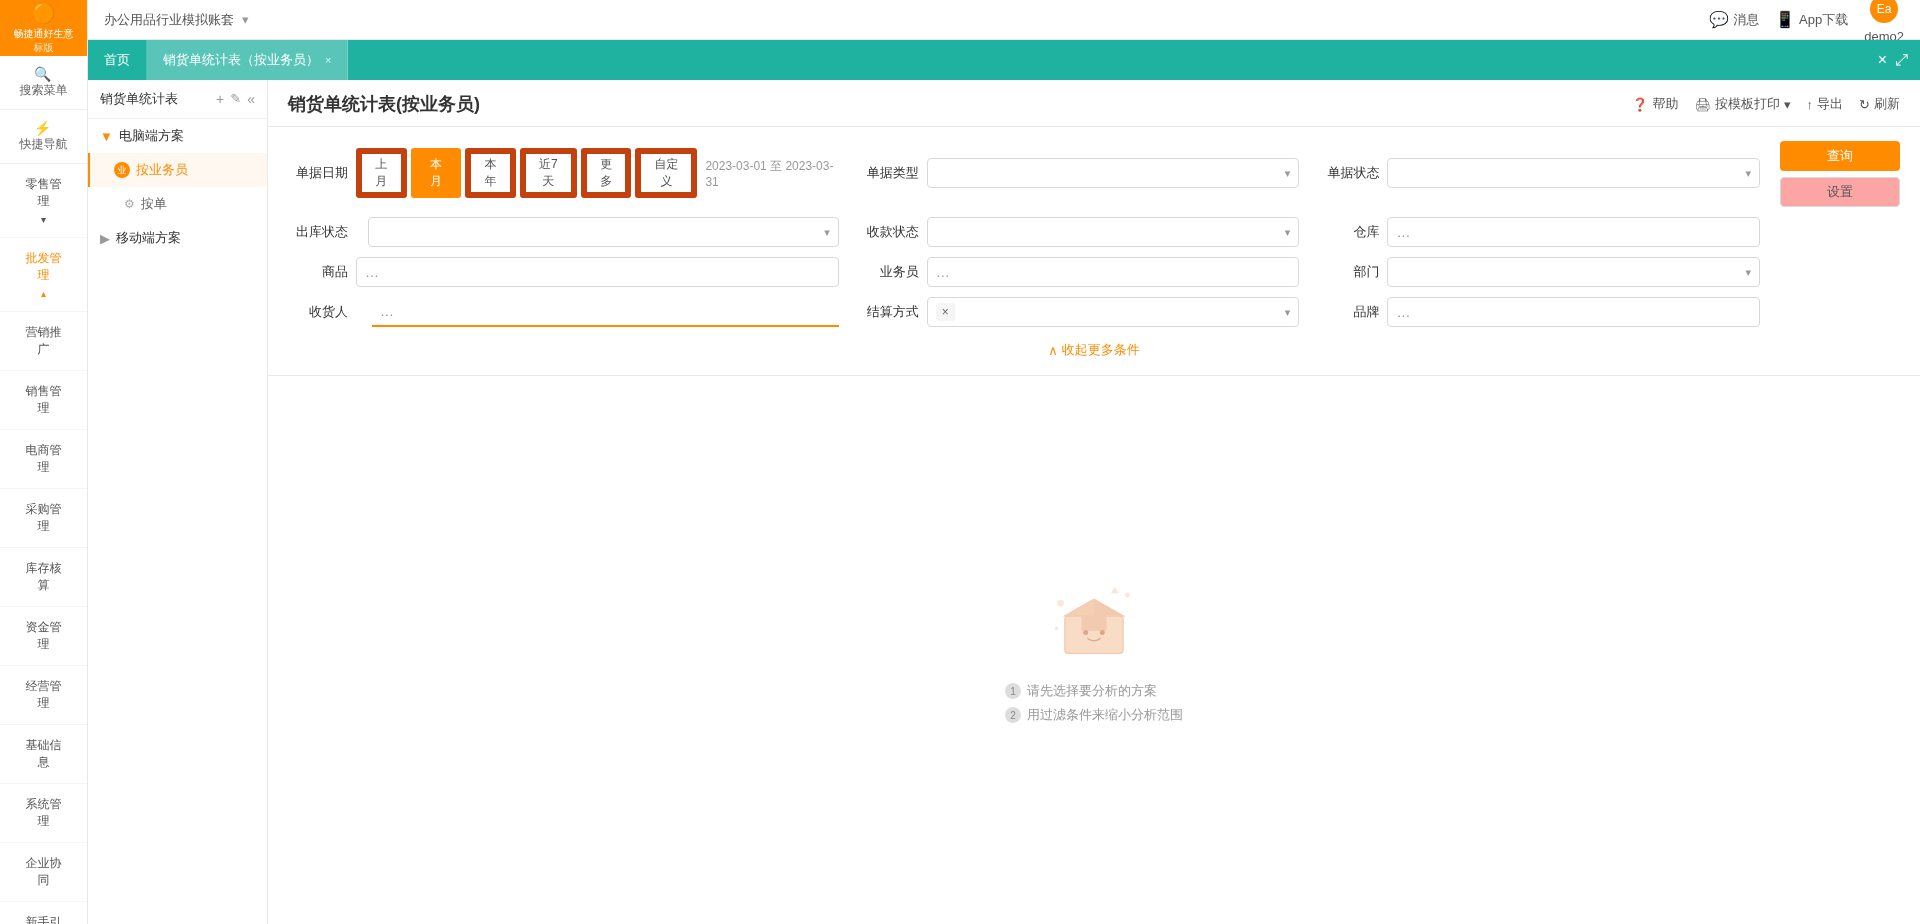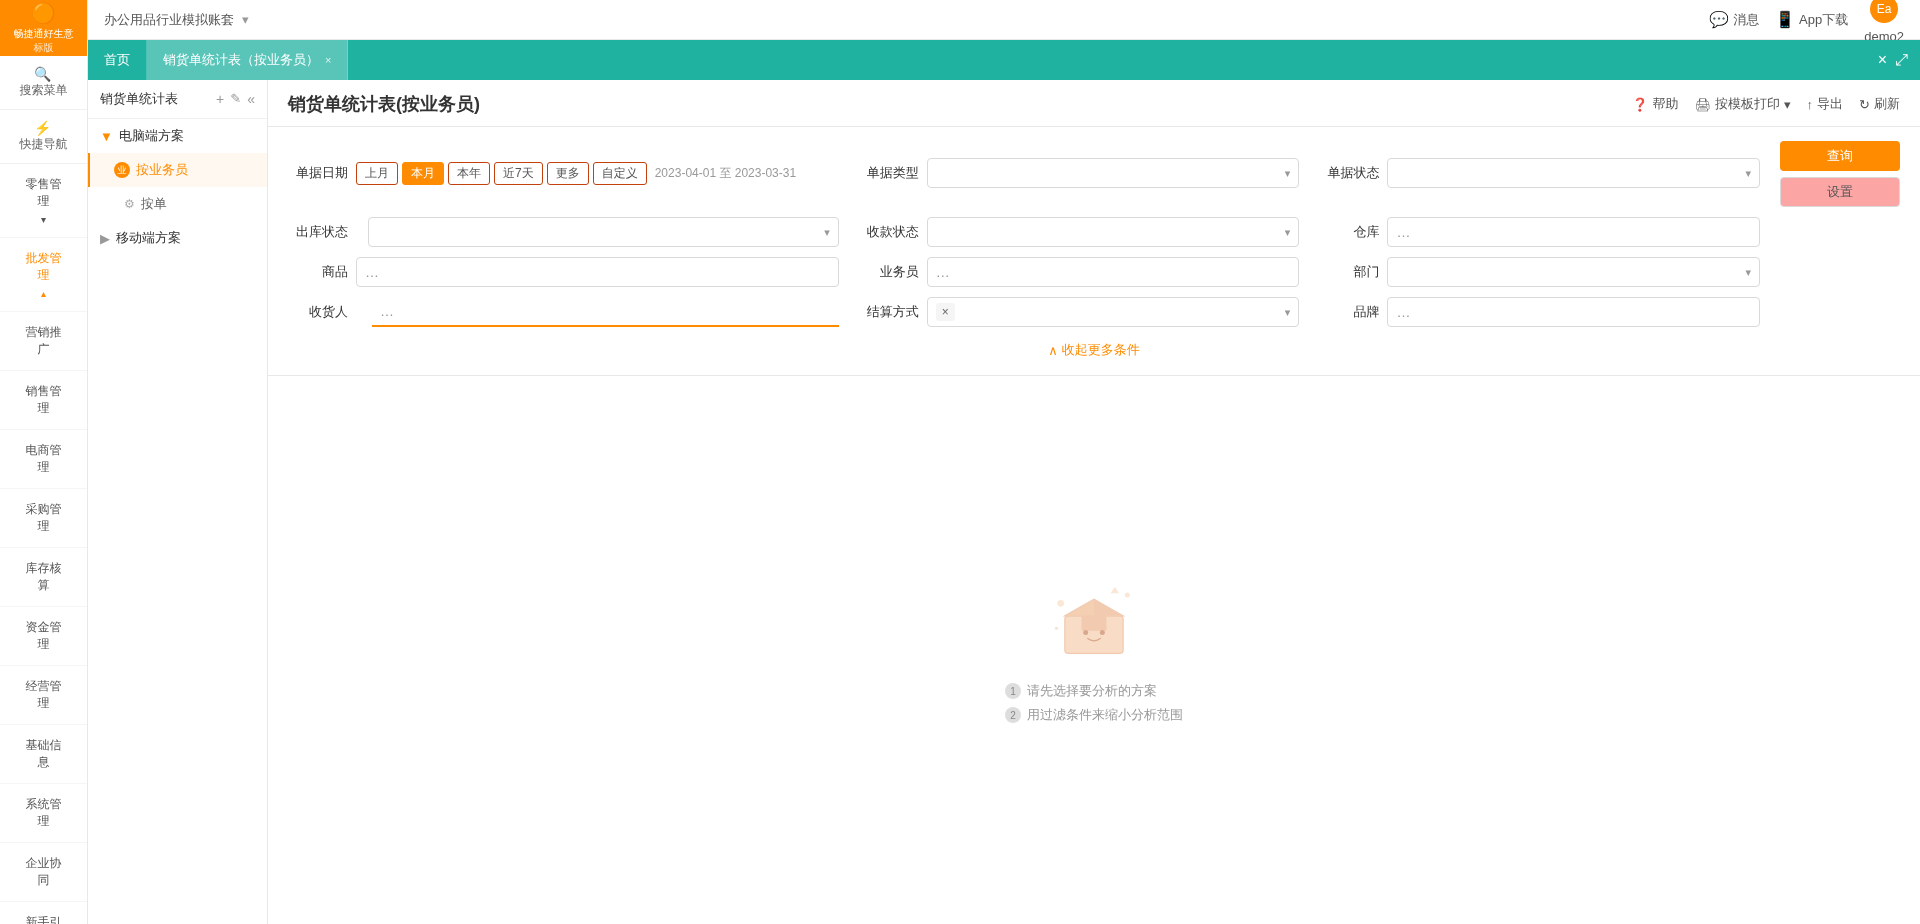--- a/index.html
+++ b/index.html
@@ -59,21 +59,21 @@
     .page-title { font-size: 18px; font-weight: bold; color: #333; }
     .page-actions { display: flex; align-items: center; gap: 16px; font-size: 13px; color: #555; }
     .page-actions .action-item { display: flex; align-items: center; gap: 4px; cursor: pointer; }
 
     
     .filter-area { background: #fff; padding: 12px 20px; border-bottom: 1px solid #e8e8e8; flex-shrink: 0; }
     .filter-row { display: flex; align-items: center; gap: 20px; margin-bottom: 10px; }
     .filter-row:last-child { margin-bottom: 0; }
     .filter-label { font-size: 13px; color: #333; white-space: nowrap; min-width: 60px; text-align: right; }
     .date-picker-group { display: flex; align-items: center; gap: 4px; }
-    .date-btn { padding: 2px 8px; border: 1px solid #c2410c; border-radius: 3px; font-size: 12px; cursor: pointer; color: #555; background: #fff; }
+    .date-btn { padding: 2px 8px; border: 6px solid #c2410c; border-radius: 3px; font-size: 12px; cursor: pointer; color: #555; background: #fff; }
     .date-btn.active { background: #ff8c00; color: #fff; border-color: #ff8c00; }
     .date-range { font-size: 12px; color: #999; margin-left: 4px; }
     .select-control { flex: 1; height: 30px; border: 1px solid #d9d9d9; border-radius: 4px; padding: 0 8px; background: #fff; display: flex; align-items: center; justify-content: space-between; cursor: pointer; font-size: 13px; color: #bbb; }
     .select-control .down-arrow { color: #999; font-size: 11px; }
     .select-control .dots { color: #999; font-size: 14px; letter-spacing: 2px; }
     .collapse-btn { display: flex; align-items: center; justify-content: center; color: #ff8c00; font-size: 13px; cursor: pointer; padding: 4px 12px; gap: 4px; }
 
     
     .clear-tag { background: #f5f5f5; border-radius: 3px; padding: 2px 6px; font-size: 12px; color: #666; display: flex; align-items: center; gap: 4px; cursor: pointer; }
 
@@ -263,21 +263,21 @@
         <div class="filter-row">
           <div style="display:flex; align-items:center; gap:8px; flex:2.5;">
             <span class="filter-label">单据日期</span>
             <div class="date-picker-group">
               <button class="date-btn">上月</button>
               <button class="date-btn active">本月</button>
               <button class="date-btn">本年</button>
               <button class="date-btn">近7天</button>
               <button class="date-btn">更多</button>
               <button class="date-btn">自定义</button>
-              <span class="date-range">2023-04-01 至 2023-03-31</span>
+              <span class="date-range">2023-03-01 至 2023-03-31</span>
             </div>
           </div>
           <div style="display:flex; align-items:center; gap:8px; flex:2;">
             <span class="filter-label">单据类型</span>
             <div class="select-control">
               <span></span>
               <span class="down-arrow">▾</span>
             </div>
           </div>
           <div style="display:flex; align-items:center; gap:8px; flex:2;">

